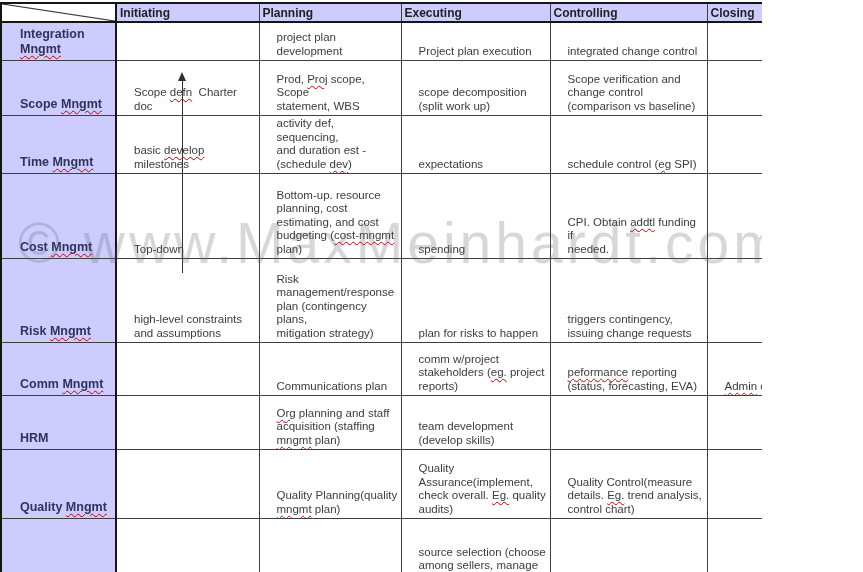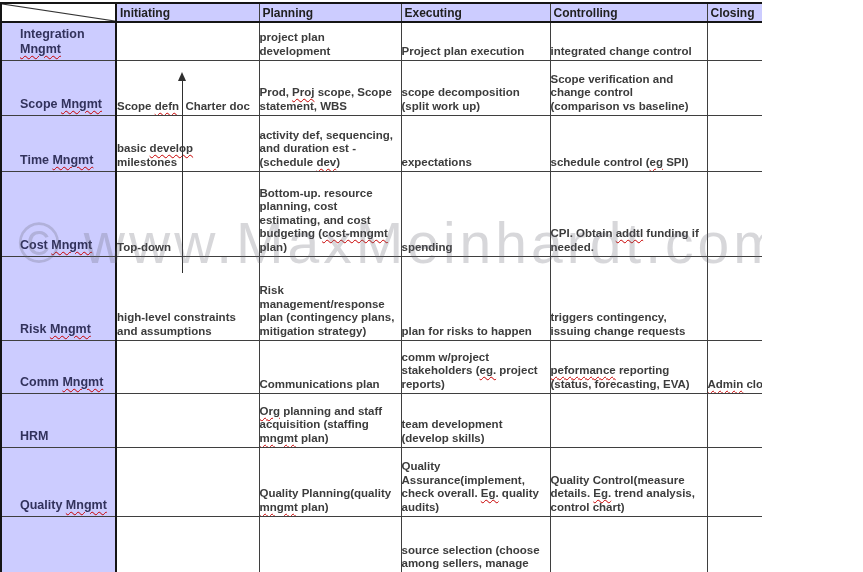--- a/index.html
+++ b/index.html
@@ -19,21 +19,21 @@
     text-align:left; vertical-align:middle; padding:0 3px; height:17px;
   }
   .matrix th.corner { background:#ffffff; position:relative; border-right:2px solid #151515; }
   .matrix td.rowhdr {
     background:#ccccff; font-weight:bold; font-size:12.5px; color:#32325c;
     vertical-align:bottom; padding:1px 3px 3px 18px; white-space:pre-wrap;
     border-right:2px solid #151515; line-height:15px;
   }
   .matrix td.cell {
     background:#ffffff; font-size:11.5px; line-height:13.5px; color:#3c3c3c;
-    vertical-align:bottom; padding:1px 3px 2px 0; white-space:pre-wrap;font-weight:bold;
+    vertical-align:bottom; padding:1px 3px 2px 17px; white-space:pre-wrap;
   }
   
   tbody tr:nth-child(1)  td { height:33px; }
   tbody tr:nth-child(2)  td { height:50px; }
   tbody tr:nth-child(3)  td { height:51px; }
   tbody tr:nth-child(4)  td { height:80px; }
   tbody tr:nth-child(5)  td { height:79px; }
   tbody tr:nth-child(6)  td { height:48px; }
   tbody tr:nth-child(7)  td { height:49px; }
   tbody tr:nth-child(8)  td { height:64px; }

